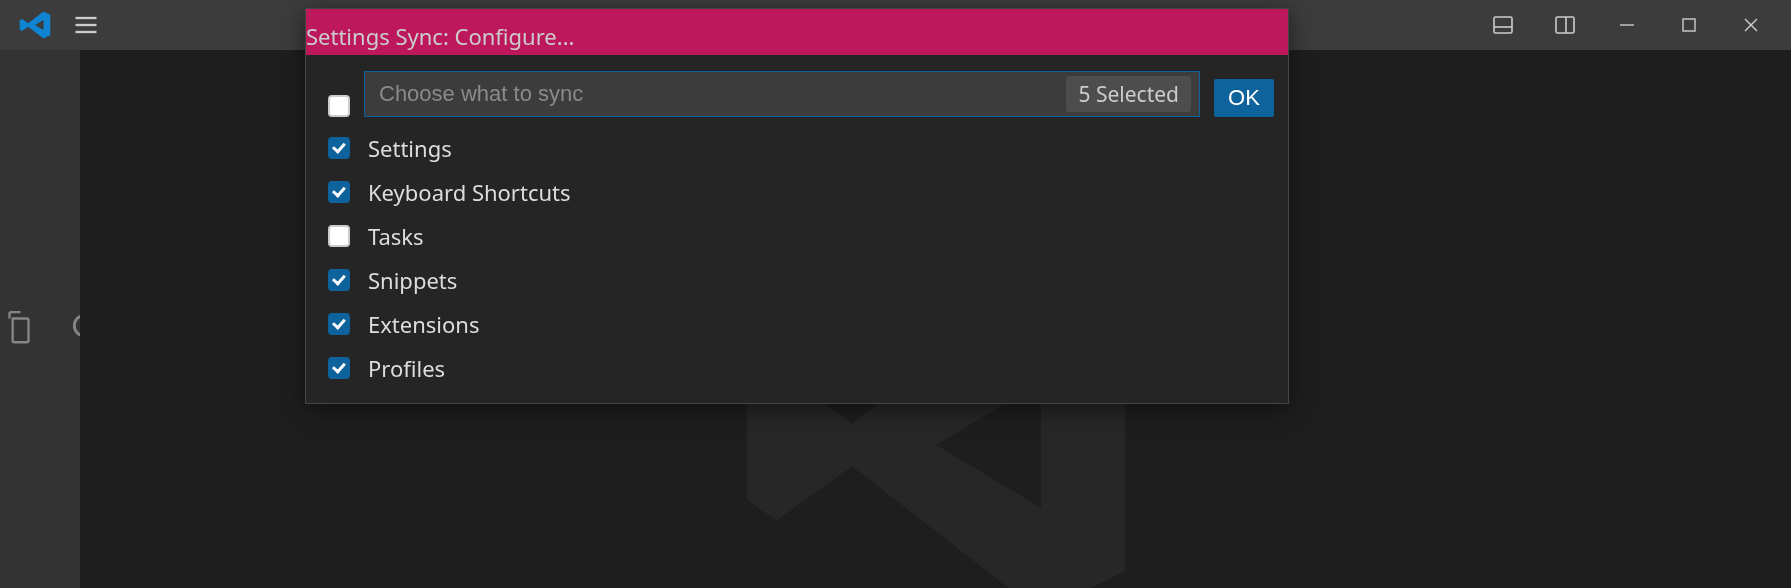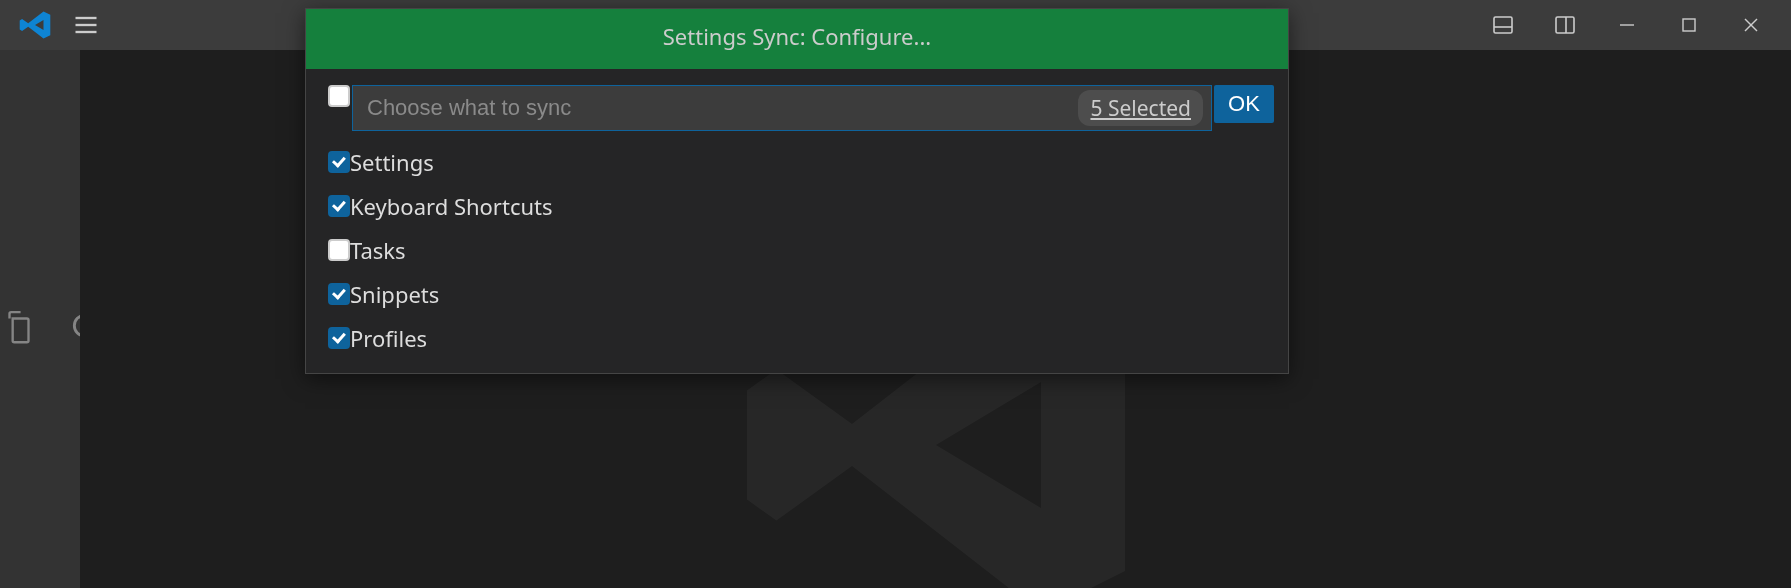--- a/index.html
+++ b/index.html
@@ -10,34 +10,34 @@
   .tb-right { display: flex; align-items: center; gap: 6px; padding-right: 12px; }
   .tb-btn { width: 56px; height: 50px; display: flex; align-items: center; justify-content: center; color: #cccccc; }
   .app-body { display: flex; height: calc(100% - 50px); }
   .activity-bar { width: 80px; background: #333333; display: flex; flex-direction: row; align-items: center; padding-top: 18px; gap: 30px; }
   .ab-item { width: 48px; height: 48px; display: flex; align-items: center; justify-content: center; color: #858585; position: relative; cursor: pointer; }
   .badge { position: absolute; bottom: -2px; right: -6px; background: #007acc; color: #fff; font-size: 15px; border-radius: 999px; min-width: 24px; height: 24px; display: flex; align-items: center; justify-content: center; padding: 0 4px; font-weight: 600; }
   .editor-area { flex: 1; background: #1e1e1e; position: relative; }
   .watermark { position: absolute; top: 50%; left: 50%; transform: translate(-50%,-20%); opacity: 0.04; }
   
   .quick-input { position: absolute; top: 8px; left: 305px; width: 984px; background: #252526; border: 1px solid #454545; box-shadow: 0 5px 20px rgba(0,0,0,0.5); z-index: 100; }
-  .qi-title { text-align: center; font-size: 22px; color: #cccccc; padding: 12px 0 18px; background: #15803d; }
+  .qi-title { text-align: left; font-size: 22px; color: #cccccc; padding: 12px 0 4px; background: #be185d; }
   .qi-body { padding: 16px 14px 18px; }
-  .qi-row1 { display: flex; align-items: flex-start; gap: 2px; padding-left: 8px; }
+  .qi-row1 { display: flex; align-items: flex-end; gap: 14px; padding-left: 8px; }
   .chk { width: 22px; height: 22px; border: 2px solid #cccccc; border-radius: 4px; display: flex; align-items: center; justify-content: center; flex-shrink: 0; cursor: pointer; background: #ffffff; }
   .chk.checked { background: #0e639c; border-color: #0e639c; }
   .chk.checked::after { content: ""; width: 9px; height: 5px; border-left: 3px solid #fff; border-bottom: 3px solid #fff; transform: rotate(-48deg) translate(1px,-1px); }
   .chk.indet { background: #ffffff; border-color:#cccccc; }
   .qi-input-wrap { flex: 1; display: flex; align-items: center; border: 1px solid #0e639c; background: #3c3c3c; height: 46px; padding: 0 8px 0 14px; }
   .qi-input { flex: 1; background: transparent; border: none; outline: none; color: #cccccc; font-size: 22px; }
   .qi-input::placeholder { color: #8a8a8a; }
-  .qi-count { background: #4d4d4d; color: #cccccc; font-size: 21px; padding: 4px 12px; border-radius: 12px; text-decoration: underline; }
+  .qi-count { background: #4d4d4d; color: #cccccc; font-size: 21px; padding: 4px 12px; border-radius: 3px; }
   .qi-ok { background: #0e639c; color: #ffffff; border: none; font-size: 22px; height: 38px; width: 60px; cursor: pointer; border-radius: 2px; }
   .qi-list { margin-top: 14px; display: flex; flex-direction: column; gap: 10px; padding-left: 8px; }
-  .qi-item { display: flex; align-items: center; gap: 0; height: 34px; cursor: pointer; font-size: 22px; color: #dddddd; }
+  .qi-item { display: flex; align-items: center; gap: 18px; height: 34px; cursor: pointer; font-size: 22px; color: #dddddd; }
   svg { display: block; }
 </style>
 </head>
 <body>
 
 <div class="titlebar">
   <div class="tb-left">
     <span>
       <svg width="34" height="34" viewBox="0 0 100 100">
           <path fill="#0e84d3" d="M75 10 L95 20 L95 80 L75 90 L30 55 L12 68 L5 63 L5 37 L12 32 L30 45 Z M75 35 L50 50 L75 65 Z"></path>
@@ -163,17 +163,21 @@
         <div class="qi-item">
           <div class="chk"></div>
           <span>Tasks</span>
         </div>
         <div class="qi-item">
           <div class="chk checked"></div>
           <span>Snippets</span>
         </div>
         <div class="qi-item">
           <div class="chk checked"></div>
+          <span>Extensions</span>
+        </div>
+        <div class="qi-item">
+          <div class="chk checked"></div>
           <span>Profiles</span>
         </div>
       </div>
   </div>
 </div>
 
 </body></html>

